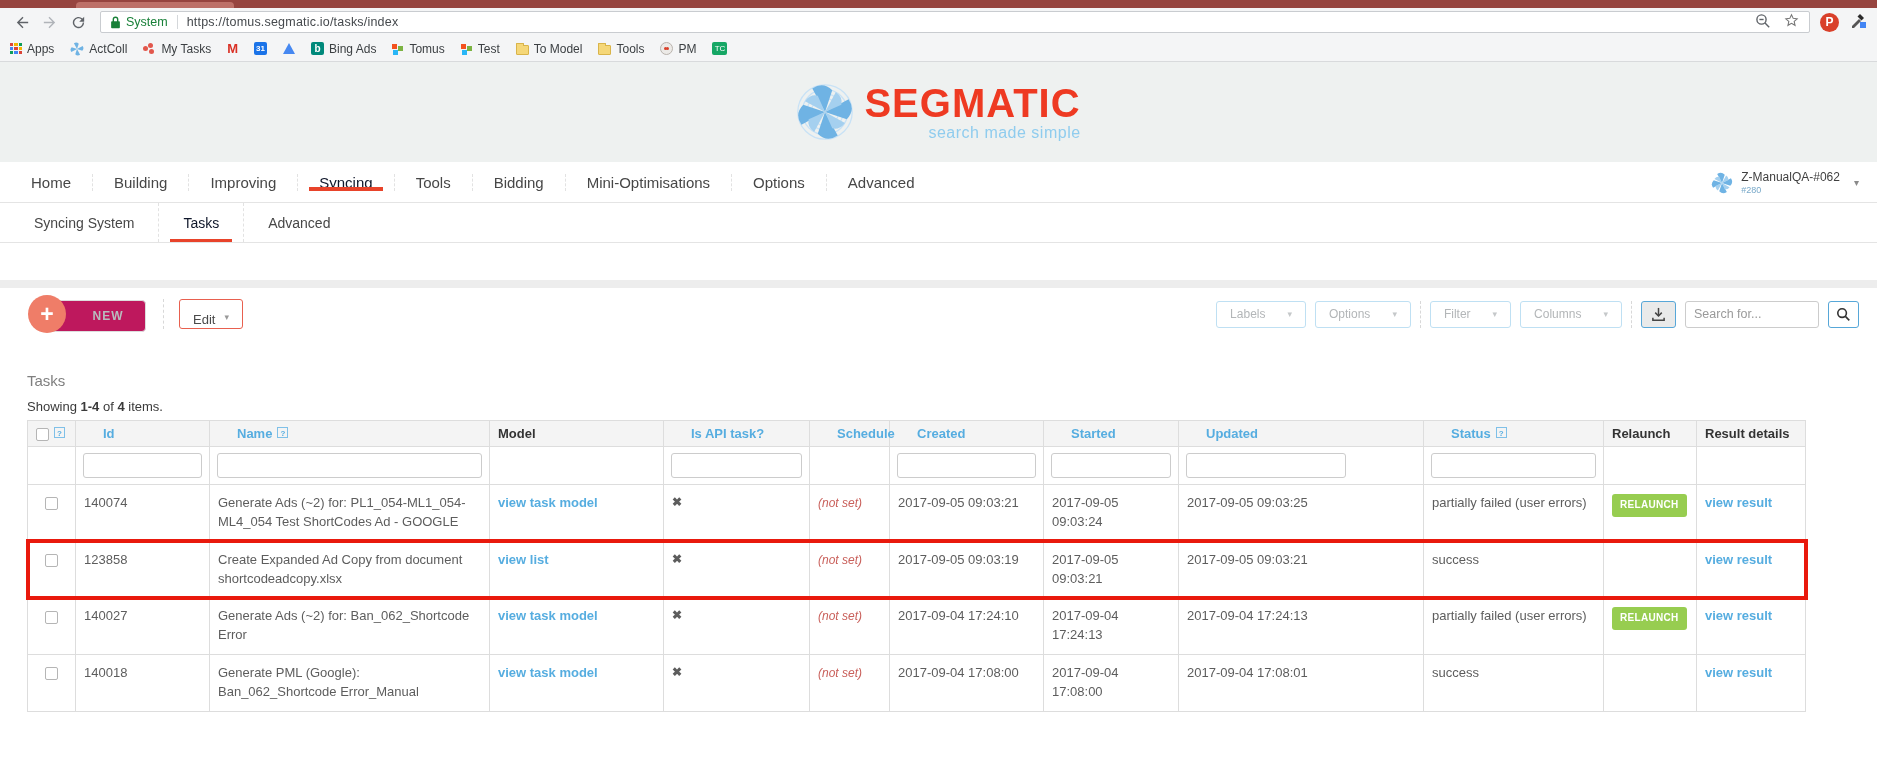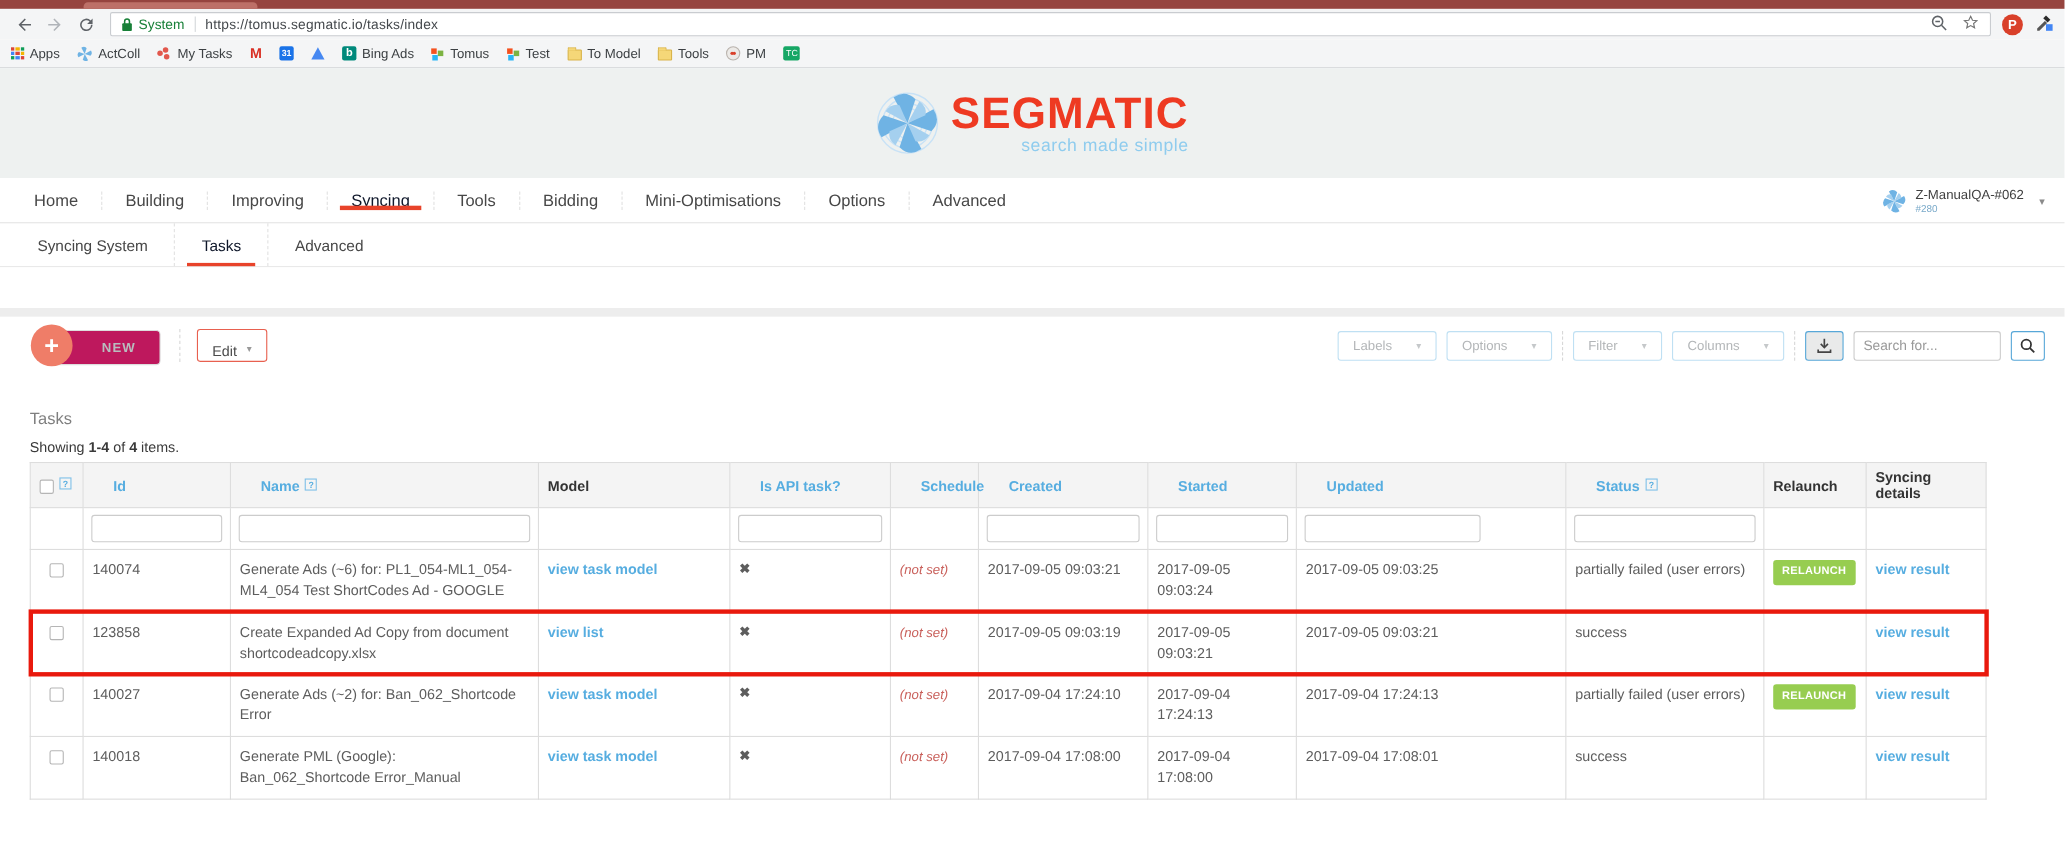--- a/index.html
+++ b/index.html
@@ -403,42 +403,42 @@
         <th><a class="sort">Id</a></th>
         <th><a class="sort">Name</a><span class="help">?</span></th>
         <th>Model</th>
         <th><a class="sort">Is API task?</a></th>
         <th><a class="sort">Schedule</a></th>
         <th><a class="sort">Created</a></th>
         <th><a class="sort">Started</a></th>
         <th><a class="sort">Updated</a></th>
         <th><a class="sort">Status</a><span class="help">?</span></th>
         <th>Relaunch</th>
-        <th>Syncing details</th>
+        <th>Result details</th>
       </tr>
       <tr class="filter-row">
         <td></td>
         <td><input style=""></td>
         <td><input style=""></td>
         <td></td>
         <td><input style=""></td>
         <td></td>
         <td><input style=""></td>
         <td><input style=""></td>
         <td class="f-upd"><input style=""></td>
         <td><input style=""></td>
         <td></td>
         <td></td>
       </tr>
     </thead>
     <tbody>
       <tr>
         <td class="cb-cell"><span class="cb"></span></td>
         <td>140074</td>
-        <td>Generate Ads (~6) for: PL1_054-ML1_054-ML4_054 Test ShortCodes Ad - GOOGLE</td>
+        <td>Generate Ads (~2) for: PL1_054-ML1_054-ML4_054 Test ShortCodes Ad - GOOGLE</td>
         <td><a class="cell-link">view task model</a></td>
         <td class="api-cell">✖</td>
         <td><span class="notset">(not set)</span></td>
         <td>2017-09-05 09:03:21</td>
         <td>2017-09-05 09:03:24</td>
         <td>2017-09-05 09:03:25</td>
         <td>partially failed (user errors)</td>
         <td><span class="badge">RELAUNCH</span></td>
         <td><a class="cell-link">view result</a></td>
       </tr>

